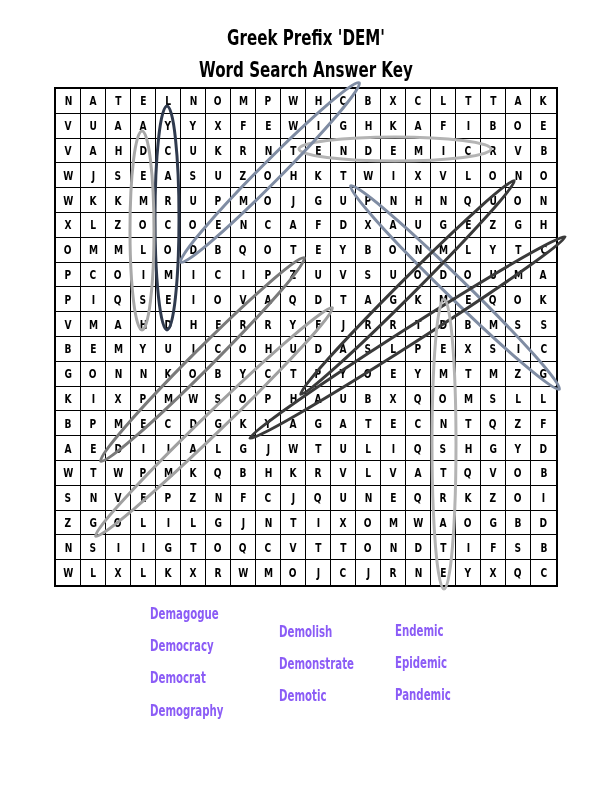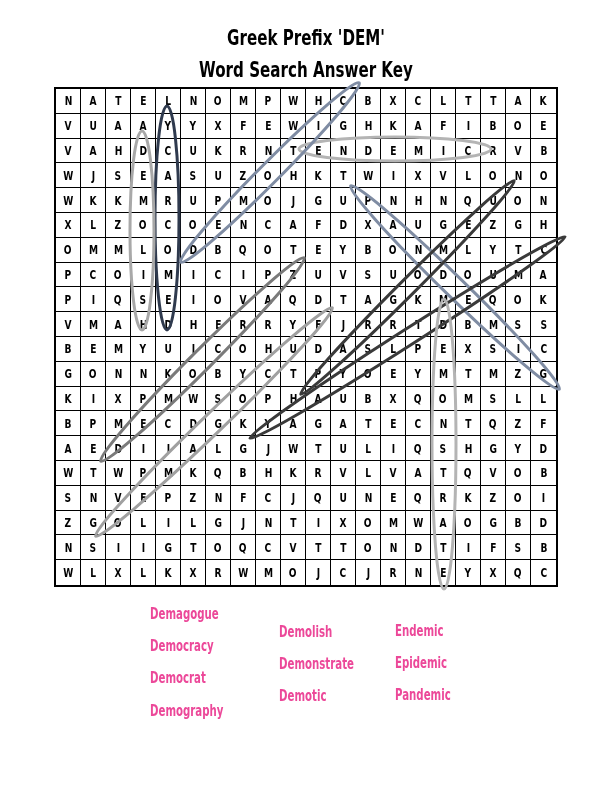--- a/index.html
+++ b/index.html
@@ -4,21 +4,21 @@
 <style>
   html, body { margin:0; padding:0; background:#ffffff; }
   body { width:612px; height:792px; position:relative; overflow:hidden; font-family:"DejaVu Sans Condensed","DejaVu Sans", sans-serif; }
   .title { position:absolute; left:0; width:612px; text-align:center; font-family:"DejaVu Sans", sans-serif; font-weight:bold; color:#000; transform:scaleX(0.72); transform-origin:center; }
   .t1 { top:26px; font-size:21px; }
   .t2 { top:58px; font-size:21px; }
   .grid { position:absolute; left:54px; top:87px; width:504px; height:500px; border:2px solid #000; box-sizing:border-box; display:grid; grid-template-columns:repeat(20, 1fr); grid-template-rows:repeat(20, 1fr); }
   .cell { border-right:1.5px solid #000; border-bottom:1.5px solid #000; display:flex; align-items:center; justify-content:center; font-family:"DejaVu Sans", sans-serif; font-weight:bold; font-size:13px; color:#000; box-sizing:border-box; }
   .cell span { display:inline-block; transform:scaleX(0.7); }
   .overlay { position:absolute; left:0; top:0; width:612px; height:792px; pointer-events:none; }
-  .words { position:absolute; font-family:"DejaVu Sans", sans-serif; font-weight:bold; font-size:15px; color:#ec4899; }
+  .words { position:absolute; font-family:"DejaVu Sans", sans-serif; font-weight:bold; font-size:15px; color:#8b5cf6; }
   .words div { position:absolute; white-space:nowrap; transform:scaleX(0.68); transform-origin:left center; }
 </style>
 </head>
 <body>
 
 <div class="title t1">Greek Prefix 'DEM'</div>
 <div class="title t2">Word Search Answer Key</div>
 
 <div class="grid" id="grid">
     <div class="cell">

